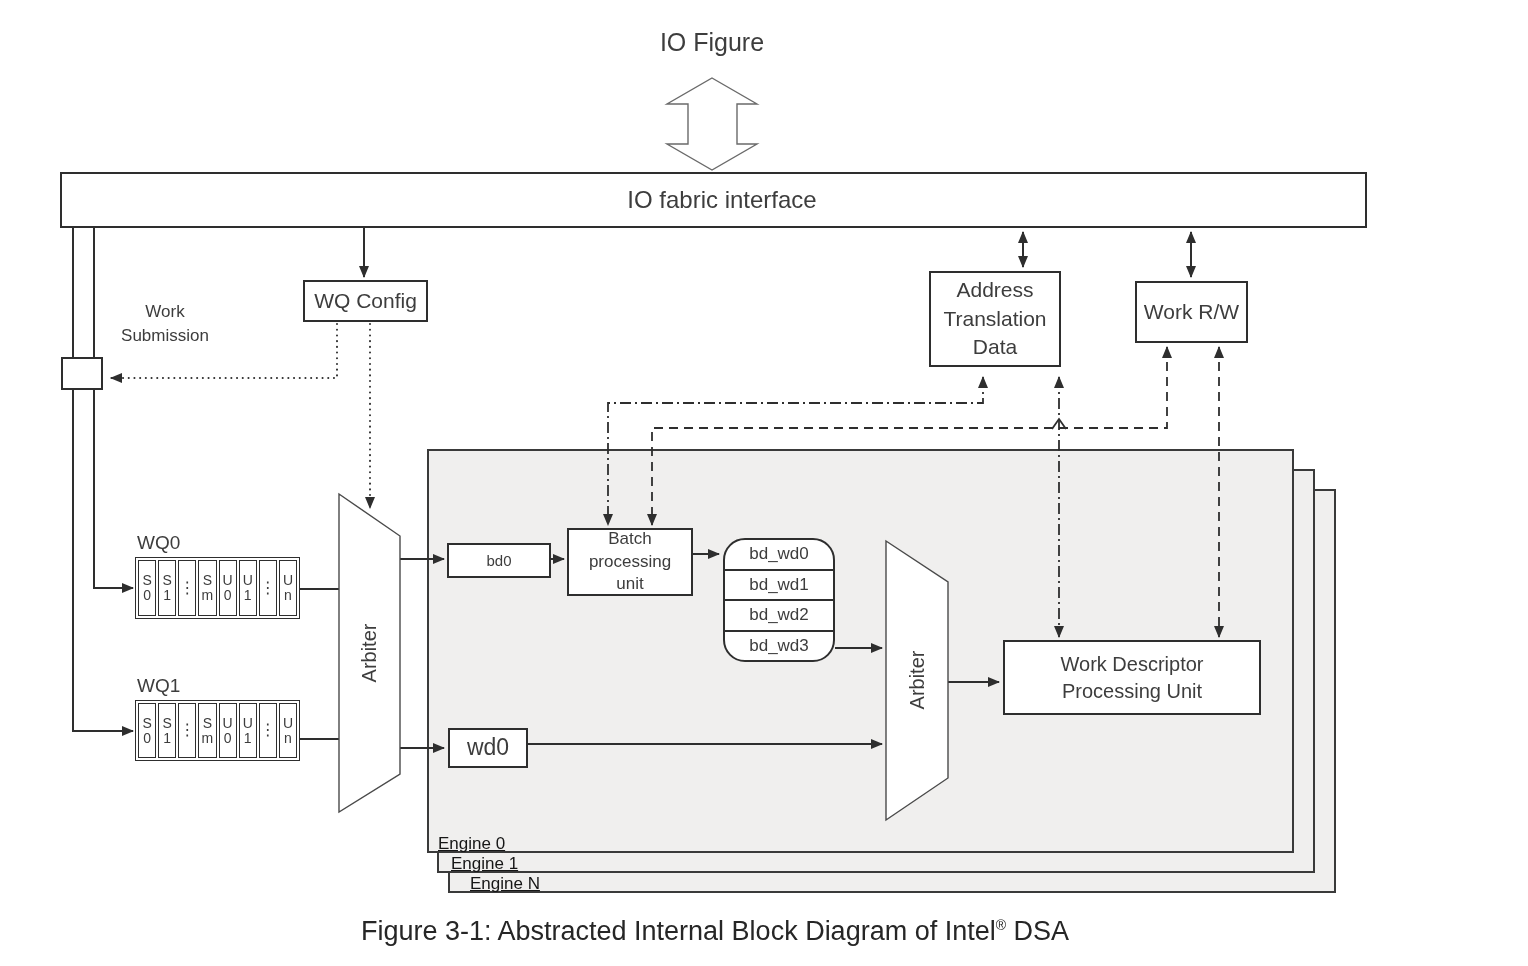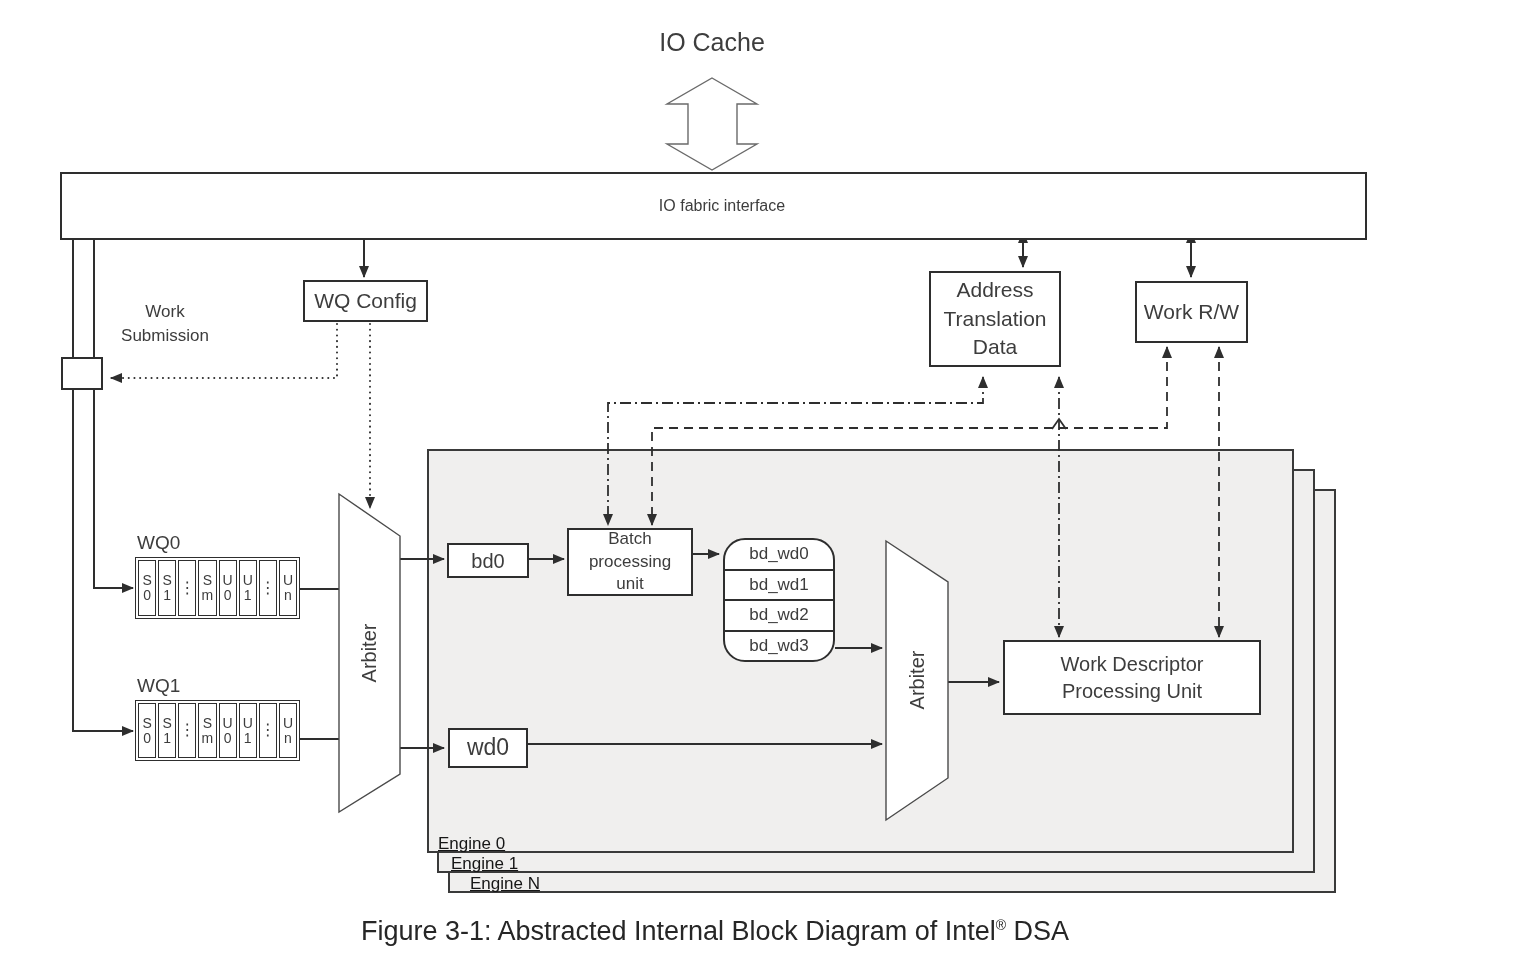--- a/index.html
+++ b/index.html
@@ -76,23 +76,23 @@
 
     <g stroke="#2e2e2e" stroke-width="1.8" fill="none" stroke-dasharray="9 6">
       <path d="M1167,347 L1167,428 L652,428 L652,525" marker-start="url(#ah)" marker-end="url(#ah)"></path>
       <path d="M1219,347 L1219,637" marker-start="url(#ah)" marker-end="url(#ah)"></path>
     </g>
 
     <polygon points="339,494 400,536 400,774 339,812" fill="#ffffff" stroke="#4a4a4a" stroke-width="1.4"></polygon>
     <polygon points="886,541 948,582 948,778 886,820" fill="#ffffff" stroke="#4a4a4a" stroke-width="1.4"></polygon>
   </svg>
 
-  <div class="lbl" style="left:612px;top:28px;width:200px;text-align:center;font-size:25px;">IO Cache</div>
-
-  <div class="box" style="left:60px;top:172px;width:1307px;height:68px;font-size:16px;padding-left:17px;">
+  <div class="lbl" style="left:612px;top:28px;width:200px;text-align:center;font-size:25px;">IO Figure</div>
+
+  <div class="box" style="left:60px;top:172px;width:1307px;height:56px;font-size:24px;padding-left:17px;">
     <span>IO fabric interface</span>
   </div>
 
   <div class="lbl" style="left:95px;top:300px;width:140px;text-align:center;font-size:17px;line-height:1.4;">
     <div>Work</div>
     <div>Submission</div>
   </div>
   <div class="box" style="left:61px;top:357px;width:42px;height:33px;"></div>
 
   <div class="box" style="left:303px;top:280px;width:125px;height:42px;font-size:21px;">
@@ -163,21 +163,21 @@
       </div>
     <div class="qcell">
         <span>U</span>
         <span>n</span>
       </div>
   </div>
 
   <div class="lbl rot" style="left:309px;top:641px;width:120px;height:24px;left:309px;top:641px;">Arbiter</div>
   <div class="lbl rot" style="left:857px;top:668px;width:120px;height:24px;">Arbiter</div>
 
-  <div class="box" style="left:447px;top:543px;width:82px;height:35px;font-size:20px;">
+  <div class="box" style="left:447px;top:543px;width:104px;height:35px;font-size:15px;">
     <span>bd0</span>
   </div>
 
   <div class="box" style="left:567px;top:528px;width:126px;height:68px;font-size:17px;line-height:1.35;">
     <div>Batch</div>
     <div>processing</div>
     <div>unit</div>
   </div>
 
   <div class="stack" style="left:723px;top:538px;width:112px;height:124px;border-radius:22px;">

